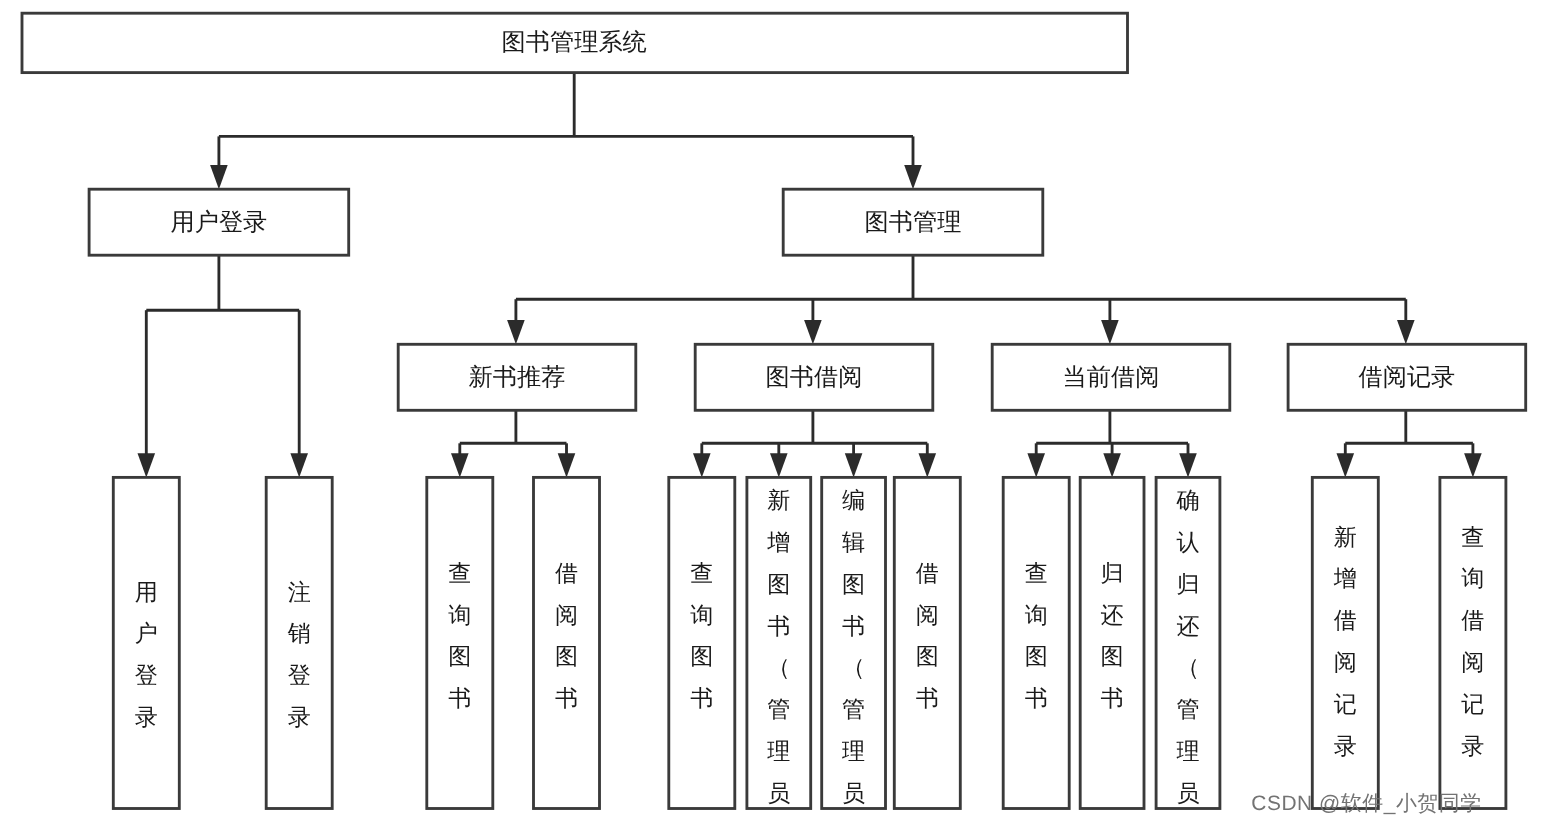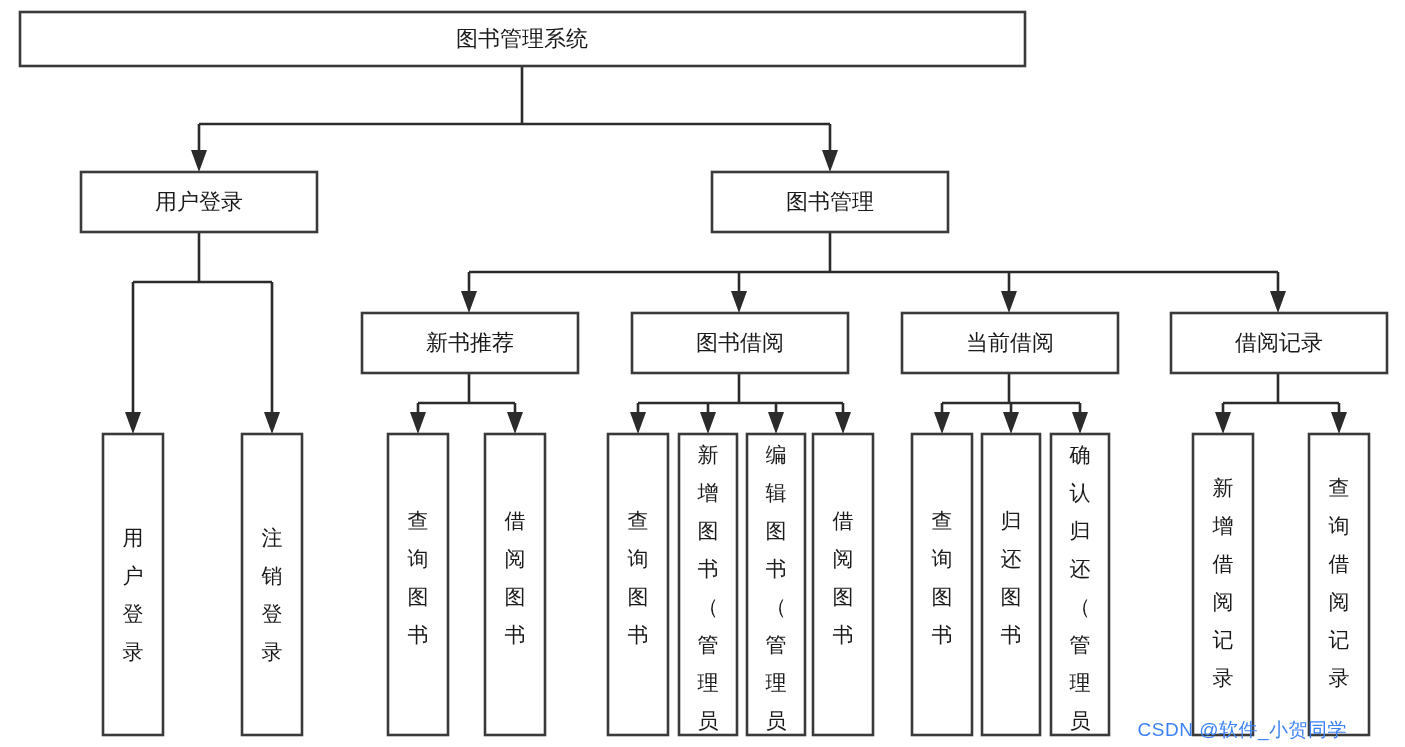--- a/index.html
+++ b/index.html
@@ -47,21 +47,21 @@
     font-size: 21px;
     fill: #1a1a1a;
     text-anchor: middle;
   }
   .watermark {
     position: absolute;
     right: 6px;
     bottom: 4px;
     font-family: "Liberation Sans", "DejaVu Sans", sans-serif;
     font-size: 19px;
-    color: #3b82f6;
+    color: #737373;
     letter-spacing: 0.5px;
     white-space: nowrap;
     pointer-events: none;
   }
 </style>
 </head>
 <body>
 
 <div id="diagram-root">
   <svg width="1405" height="747" viewBox="0 0 1405 747" xmlns="http://www.w3.org/2000/svg">

